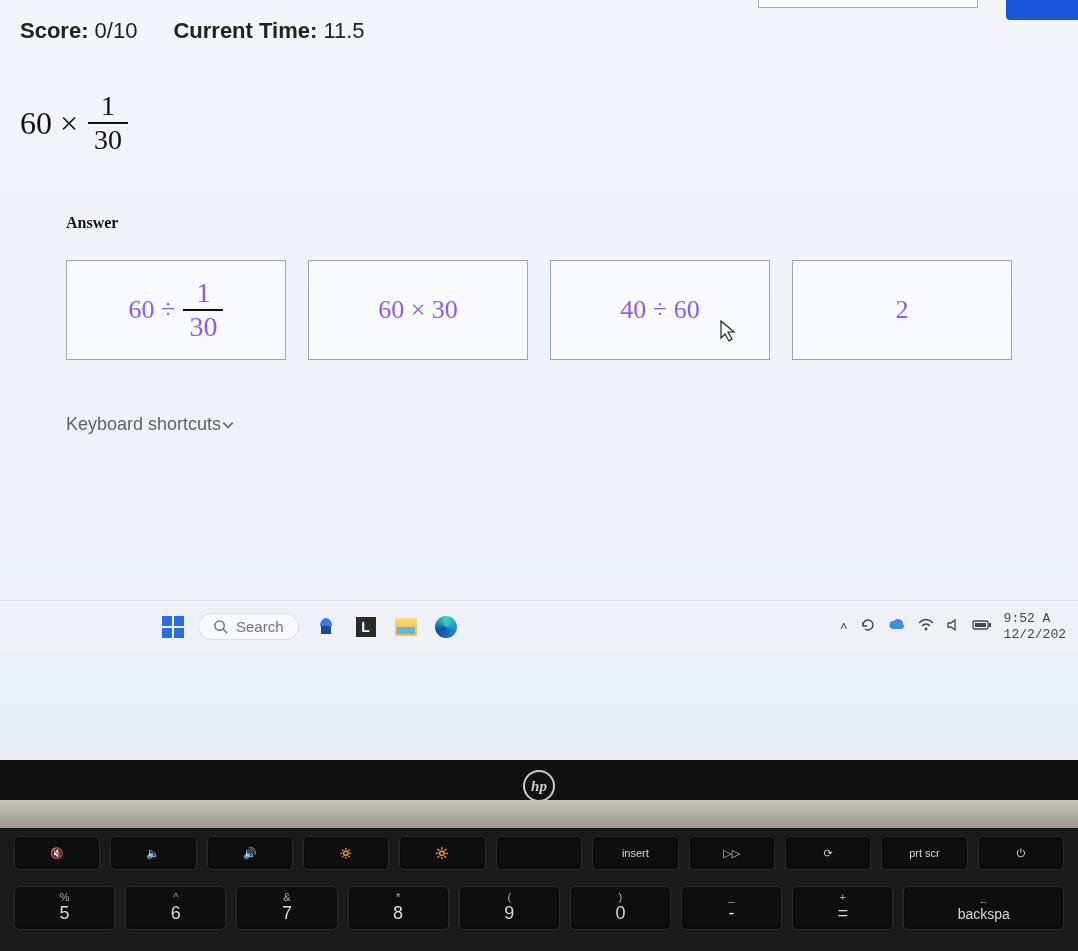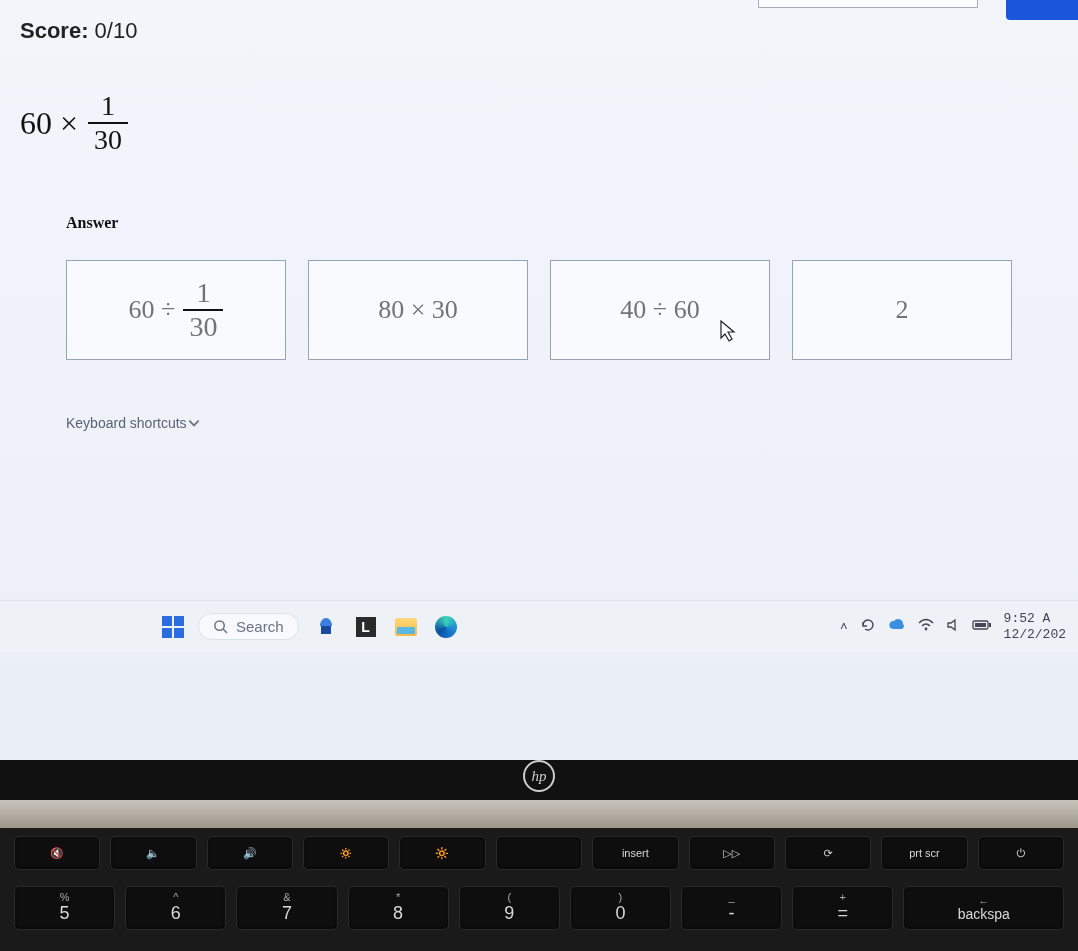--- a/index.html
+++ b/index.html
@@ -86,28 +86,28 @@
   .choice {
     flex: 1;
     height: 100px;
     border: 1px solid #9aa3b5;
     background: #f8fafd;
     display: flex;
     align-items: center;
     justify-content: center;
     font-family: "Times New Roman", serif;
     font-size: 26px;
-    color: #737373;
+    color: #8b5cf6;
     cursor: pointer;
     gap: 8px;
   }
   .kb-shortcuts {
     display: inline-flex;
     align-items: center;
-    font-size: 14px;
+    font-size: 18px;
     color: #5a6275;
     margin-left: 46px;
     cursor: pointer;
   }
   .kb-shortcuts svg { width: 14px; height: 14px; }
   .cursor {
     position: absolute;
     top: 320px;
     left: 720px;
     font-size: 22px;
@@ -187,22 +187,23 @@
     font-family: Liberation Mono, monospace;
   }
   
   .bezel {
     position: absolute;
     left: 0; right: 0;
     top: 760px;
     height: 52px;
     background: #111;
     display: flex;
-    align-items: flex-start;
+    align-items: center;
     justify-content: center;
+    font-weight: bold;
   }
   .hp-logo {
     width: 32px; height: 32px;
     border: 2px solid #ccc;
     border-radius: 50%;
     display: flex;
     align-items: center;
     justify-content: center;
     color: #ccc;
     font-style: italic;
@@ -249,20 +250,24 @@
 
 <div class="screen">
   <div class="blue-btn"></div>
   <div class="outline-box"></div>
 
   <div class="topbar">
     <span>
       <b>Score:</b>
       <span>0/10</span>
     </span>
+    <span>
+      <b>Current Time:</b>
+      <span>11.5</span>
+    </span>
   </div>
 
 
   <div class="expression">
     <span>60 ×</span>
     <span class="fraction">
       <span class="num">1</span>
       <span class="den">30</span>
     </span>
   </div>
@@ -277,21 +282,21 @@
 
   <div class="choices">
     <div class="choice">
       <span>60 ÷</span>
       <span class="fraction">
         <span class="num">1</span>
         <span class="den">30</span>
       </span>
     </div>
     <div class="choice">
-      <span>80 × 30</span>
+      <span>60 × 30</span>
     </div>
     <div class="choice">
       <span>40 ÷ 60</span>
     </div>
     <div class="choice">
       <span>2</span>
     </div>
   </div>
 
   <div class="kb-shortcuts">

